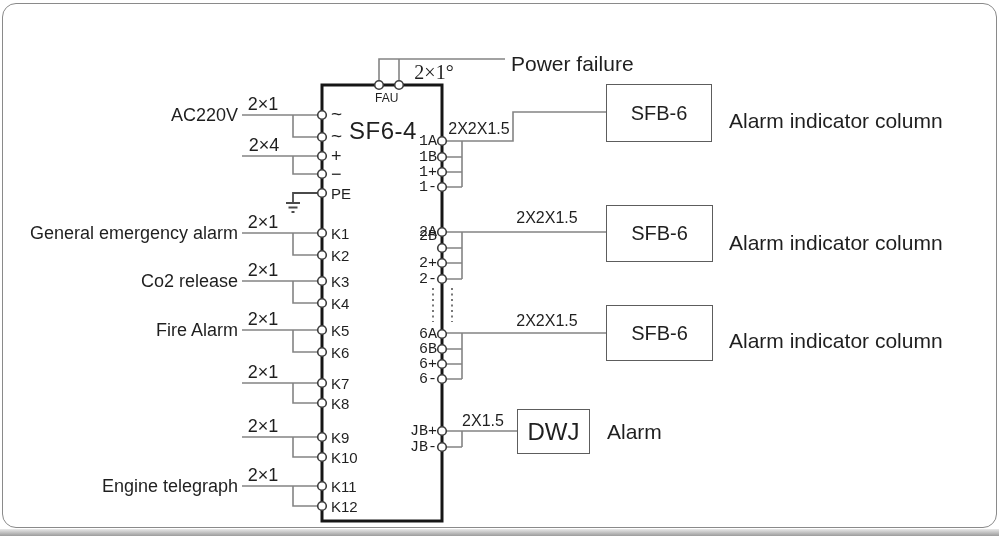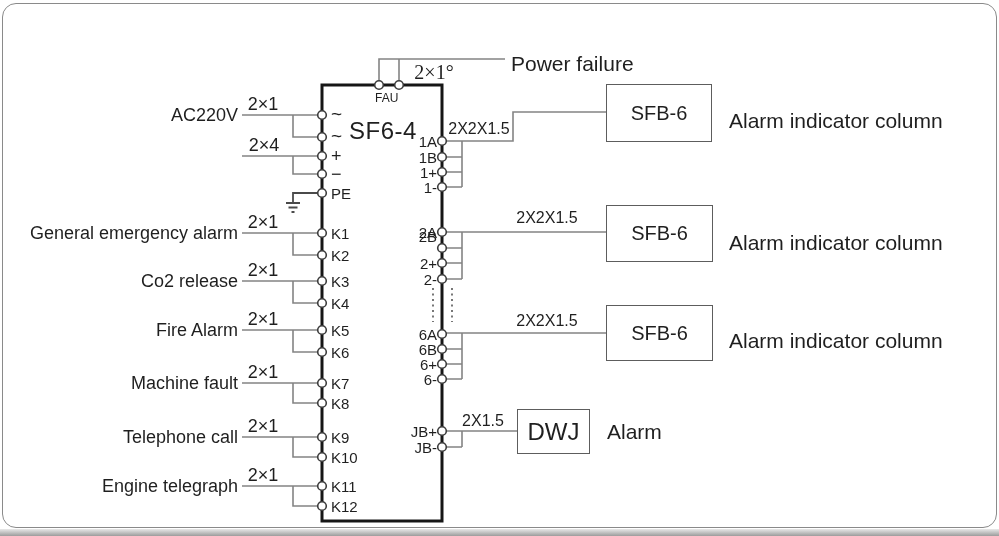--- a/index.html
+++ b/index.html
@@ -10,21 +10,21 @@
                 border:1.5px solid #8a8a8a;border-radius:14px;pointer-events:none;}
   .bottom-strip{position:absolute;left:0;top:529px;width:999px;height:7px;
                 background:linear-gradient(#e9e9e9,#9c9c9c);}
   .txt{position:absolute;white-space:nowrap;color:#1f1f1f;}
   .vc{transform:translateY(-50%);}
   .input-label{width:228px;left:10px;text-align:right;font-size:18px;}
   .cable{font-size:18px;text-align:center;}
   .cable-r{font-size:16px;text-align:center;}
   .term{font-size:15px;}
   .term-l{left:331px;}
-  .term-r{width:52px;left:385px;text-align:right;}
+  .term-r{width:52px;left:385px;text-align:right;font-family:Liberation Mono, monospace;}
   .big-label{font-size:24px;letter-spacing:.5px;}
   .side-label{font-size:21px;}
   .box{position:absolute;border:1.6px solid #5d5d5d;background:#fff;
        display:flex;align-items:center;justify-content:center;font-size:20px;}
   .serif-cable{font-family:"Liberation Serif",serif;font-size:20px;text-align:center;}
 </style>
 </head>
 <body>
 
 <div class="canvas">
@@ -95,22 +95,20 @@
   <div class="txt big-label" style="left:349px;top:117px;">SF6-4</div>
   <div class="txt" style="left:375px;top:91px;font-size:12px;">FAU</div>
 
   <div class="txt serif-cable" style="left:405px;top:61px;width:58px;">2×1°</div>
   <div class="txt side-label vc" style="left:511px;top:64px;">Power failure</div>
 
   <div class="txt input-label vc" style="top:115px;">AC220V</div>
   <div class="txt input-label vc" style="top:233px;">General emergency alarm</div>
   <div class="txt input-label vc" style="top:281px;">Co2 release</div>
   <div class="txt input-label vc" style="top:330px;">Fire Alarm</div>
-  <div class="txt input-label vc" style="top:383px;">Machine fault</div>
-  <div class="txt input-label vc" style="top:437px;">Telephone call</div>
   <div class="txt input-label vc" style="top:486px;">Engine telegraph</div>
 
   <div class="txt cable" style="left:241px;width:44px;top:94px;">2×1</div>
   <div class="txt cable" style="left:242px;width:44px;top:135px;">2×4</div>
   <div class="txt cable" style="left:241px;width:44px;top:212px;">2×1</div>
   <div class="txt cable" style="left:241px;width:44px;top:260px;">2×1</div>
   <div class="txt cable" style="left:241px;width:44px;top:309px;">2×1</div>
   <div class="txt cable" style="left:241px;width:44px;top:362px;">2×1</div>
   <div class="txt cable" style="left:241px;width:44px;top:416px;">2×1</div>
   <div class="txt cable" style="left:241px;width:44px;top:465px;">2×1</div>

